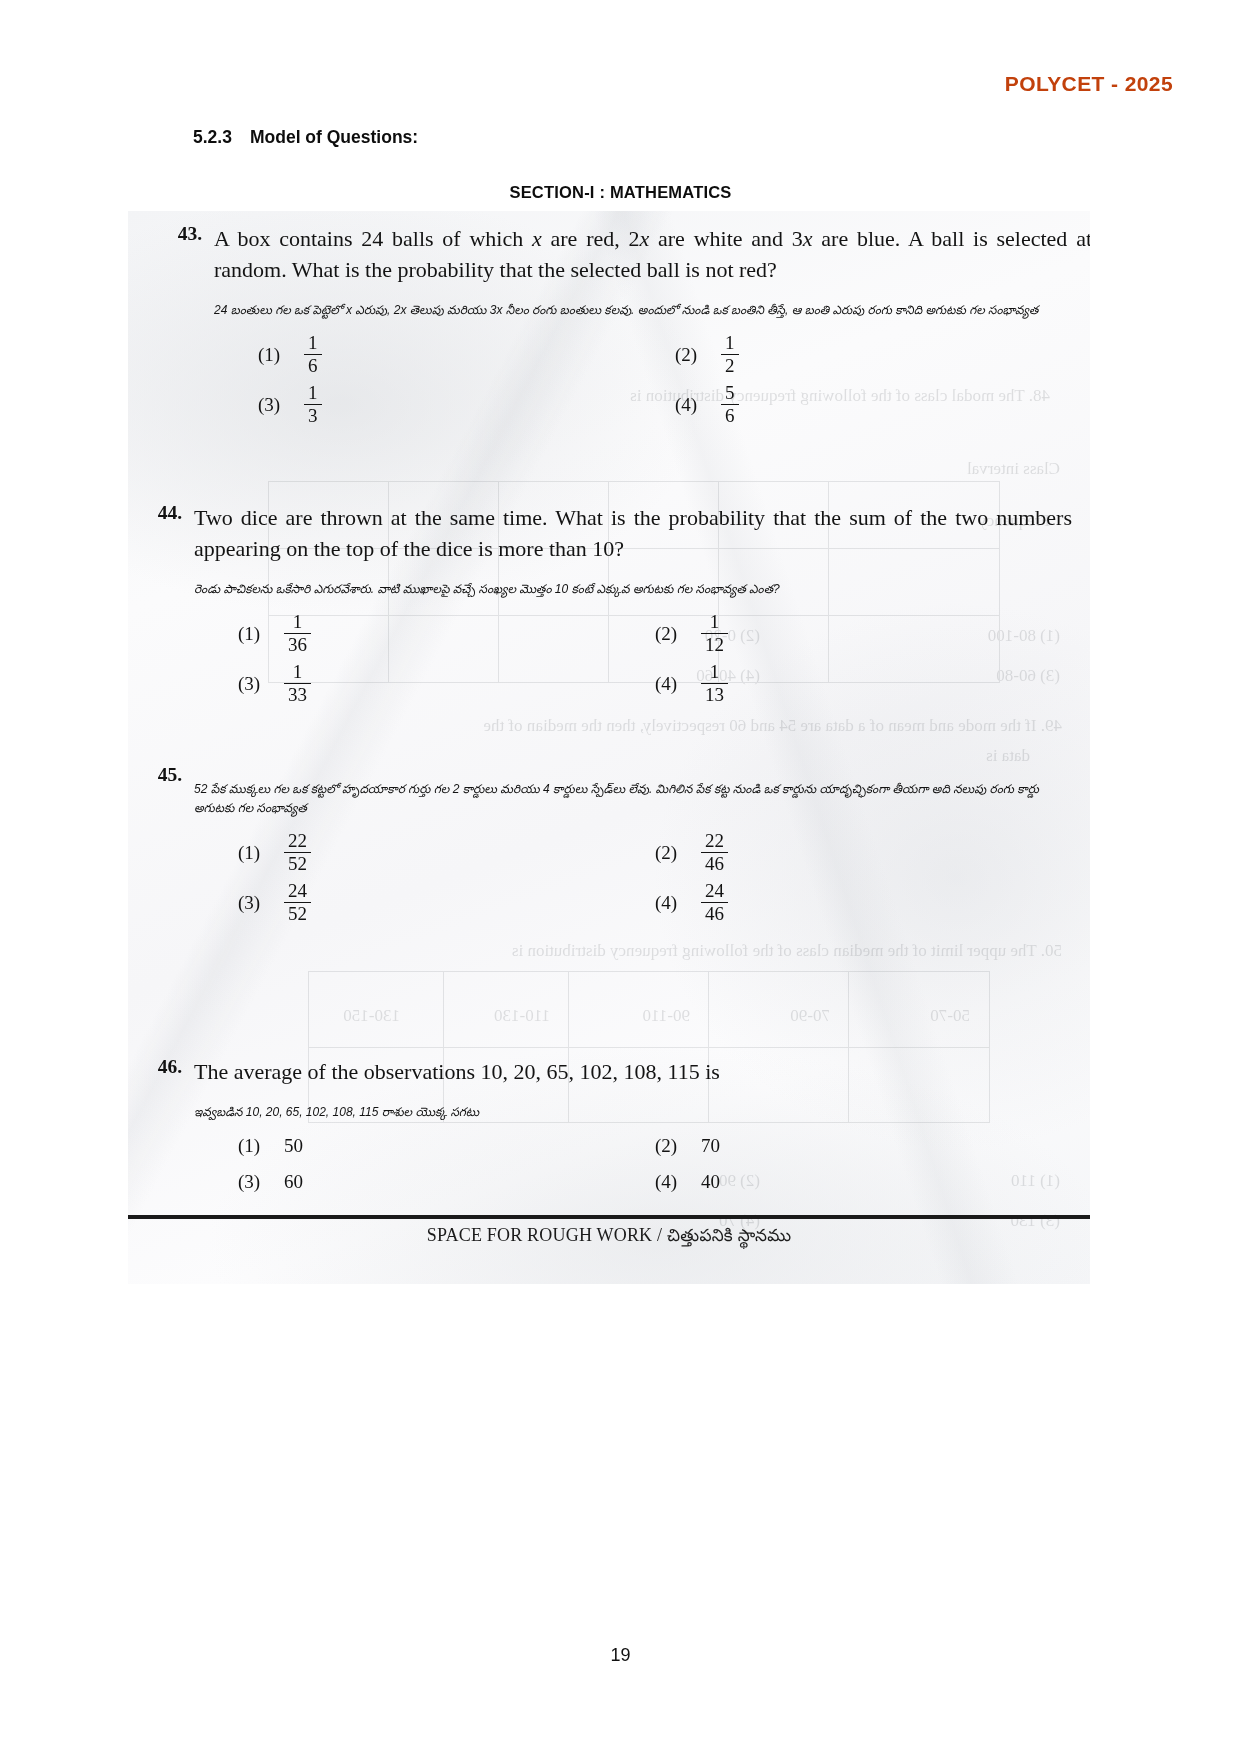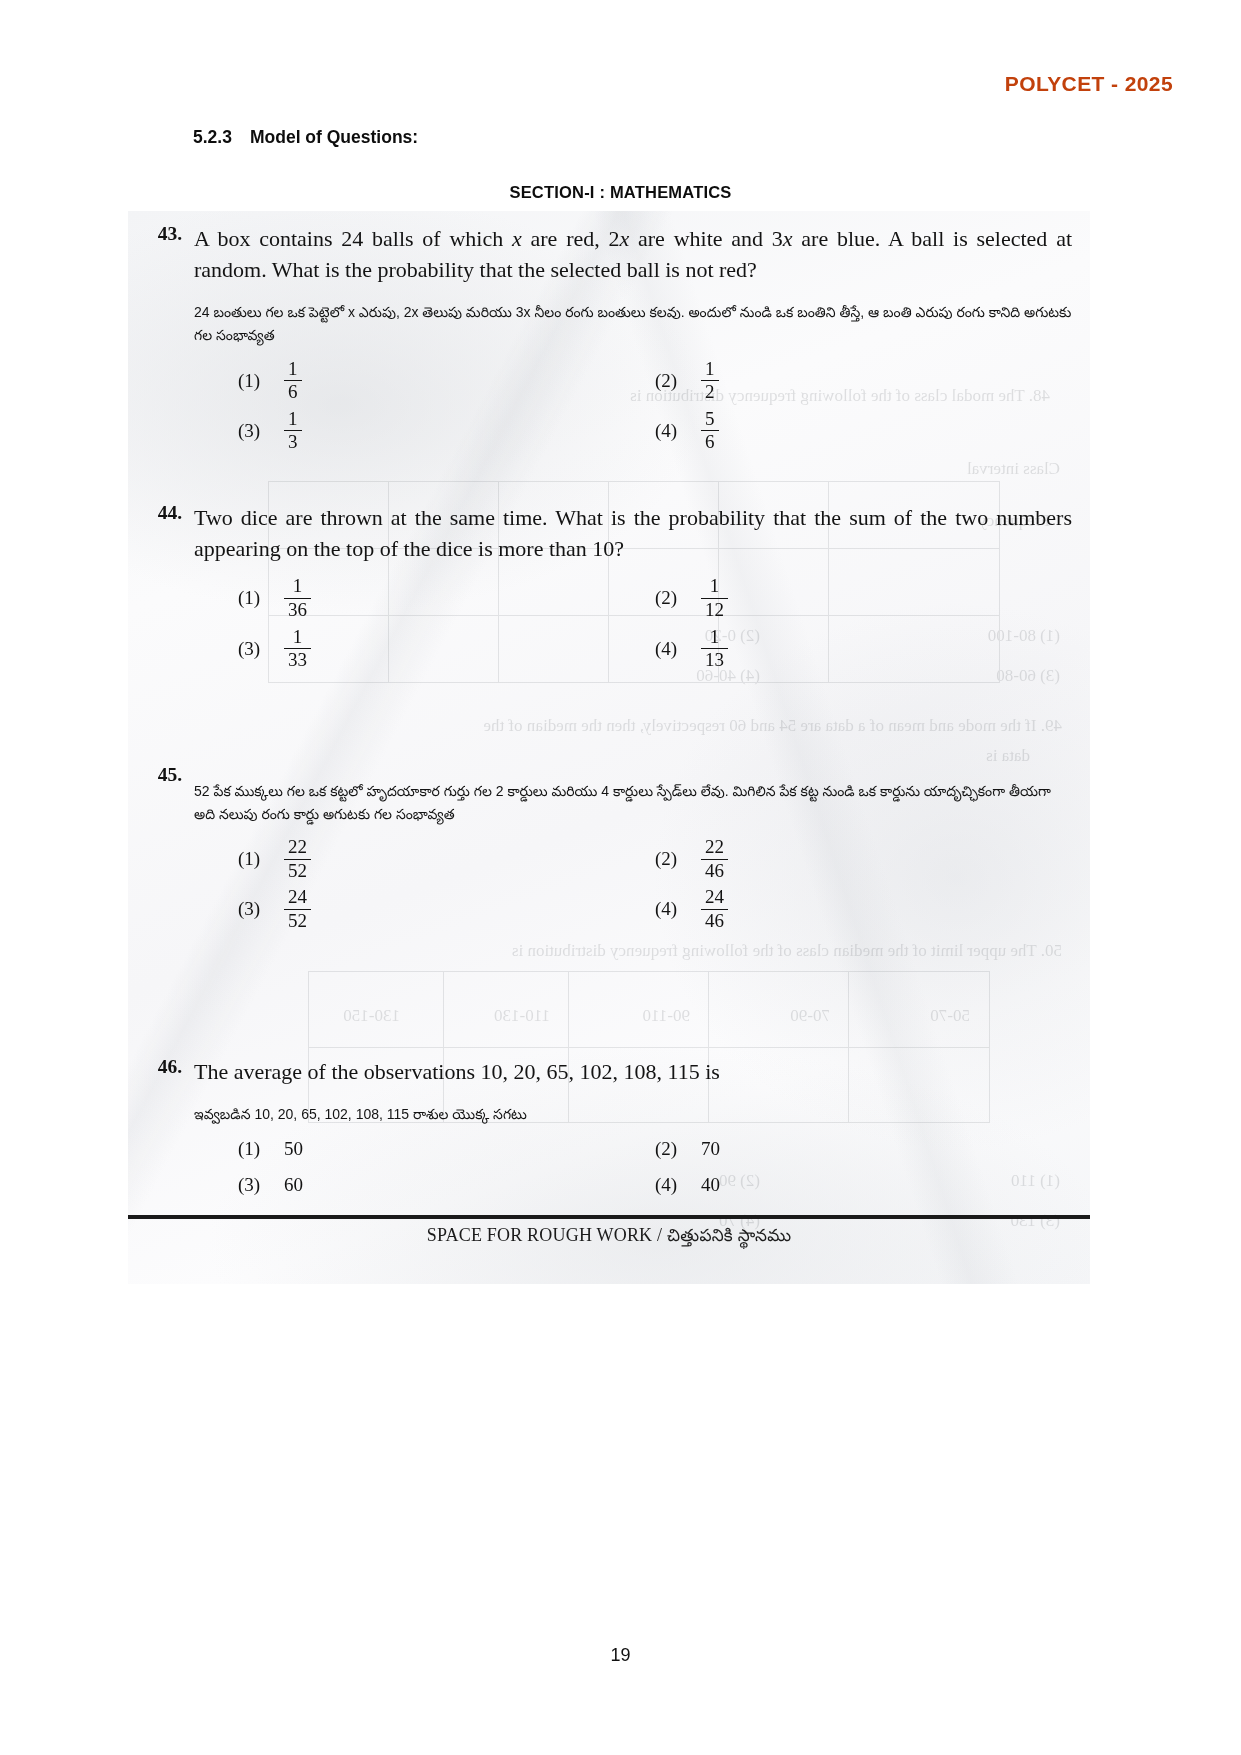--- a/index.html
+++ b/index.html
@@ -144,24 +144,25 @@
   }
   .q-en {
     font-size: 22px;
     line-height: 1.42;
     text-align: justify;
     color: #131313;
   }
   .q-en i { font-style: italic; }
   .q-te {
     margin-top: 16px;
-    font-size: 14px;
+    font-size: 12px;
     line-height: 1.62;
     color: #131313;
     font-family: "Liberation Sans", "DejaVu Sans", sans-serif;
+    font-style: italic;
   }
 
   
   .opts {
     margin-top: 12px;
     padding-left: 44px;
   }
   .opt-row {
     display: flex;
   }
@@ -276,21 +277,21 @@
       <div class="gcell" style="left:140px;"></div>
       <div class="gcell" style="left:280px;"></div>
       <div class="gcell" style="left:420px;"></div>
       <div class="gcell" style="left:545px;"></div>
       <div class="grow" style="top:75px;"></div>
     </div>
   </div>
 
   <div class="scan-inner">
 
-    <div class="q" style="top:12px;">
+    <div class="q" style="top:12px;margin-left:20px;">
       <div class="q-row">
         <div class="q-num">43.</div>
         <div class="q-body">
           <div class="q-en">A box contains 24 balls of which <i>x</i> are red, 2<i>x</i> are white and 3<i>x</i> are blue. A ball is selected at random. What is the probability that the selected ball is not red?</div>
           <div class="q-te">24 బంతులు గల ఒక పెట్టెలో x ఎరుపు, 2x తెలుపు మరియు 3x నీలం రంగు బంతులు కలవు. అందులో నుండి ఒక బంతిని తీస్తే, ఆ బంతి ఎరుపు రంగు కానిది అగుటకు గల సంభావ్యత</div>
           <div class="opts opt-rows-frac">
             <div class="opt-row">
               <div class="opt">
                 <span class="opt-label">(1)</span>
                 <span class="opt-val frac">
@@ -325,20 +326,21 @@
           </div>
         </div>
       </div>
     </div>
 
     <div class="q" style="top:291px;">
       <div class="q-row">
         <div class="q-num">44.</div>
         <div class="q-body">
           <div class="q-en">Two dice are thrown at the same time. What is the probability that the sum of the two numbers appearing on the top of the dice is more than 10?</div>
+          <div class="q-te">రెండు పాచికలను ఒకేసారి ఎగురవేశారు. వాటి ముఖాలపై వచ్చే సంఖ్యల మొత్తం 10 కంటే ఎక్కువ అగుటకు గల సంభావ్యత ఎంత?</div>
           <div class="opts opt-rows-frac">
             <div class="opt-row">
               <div class="opt">
                 <span class="opt-label">(1)</span>
                 <span class="opt-val frac">
                   <span class="num">1</span>
                   <span class="den">36</span>
                 </span>
               </div>
               <div class="opt">

